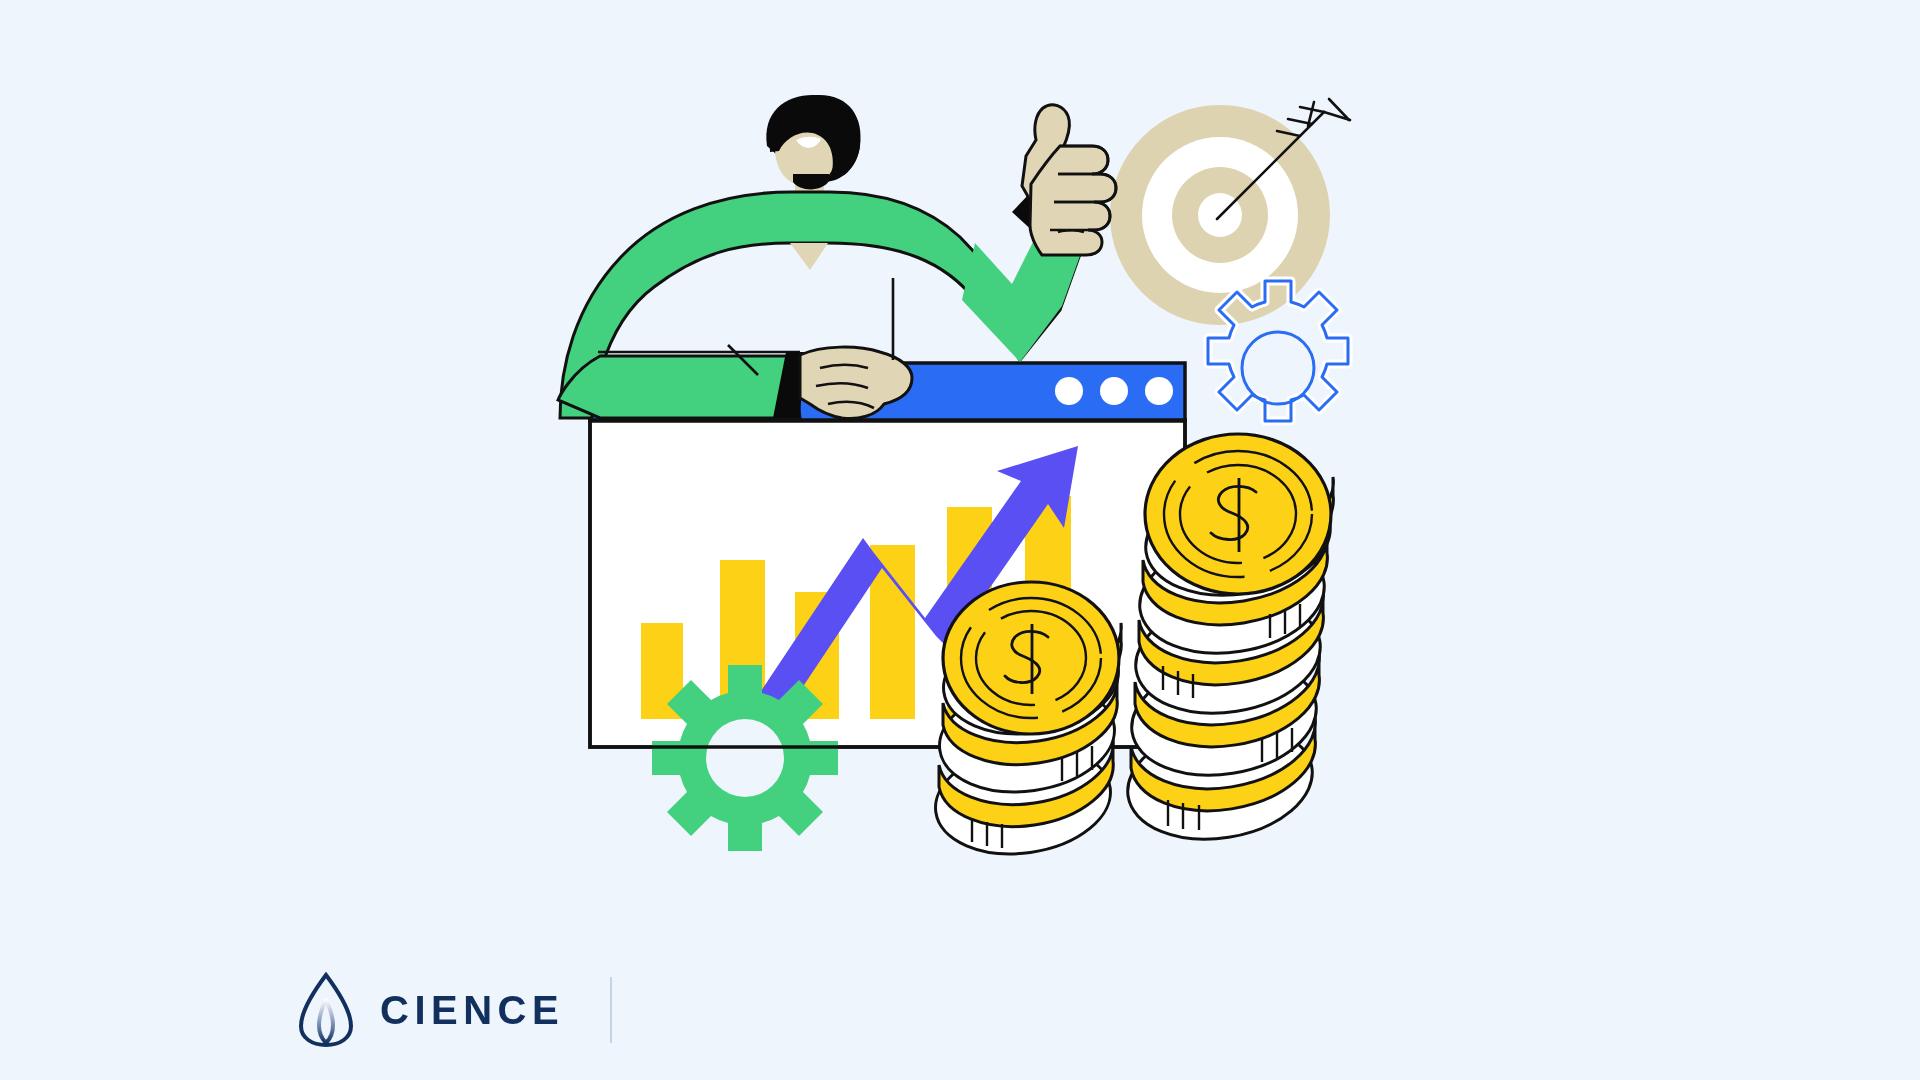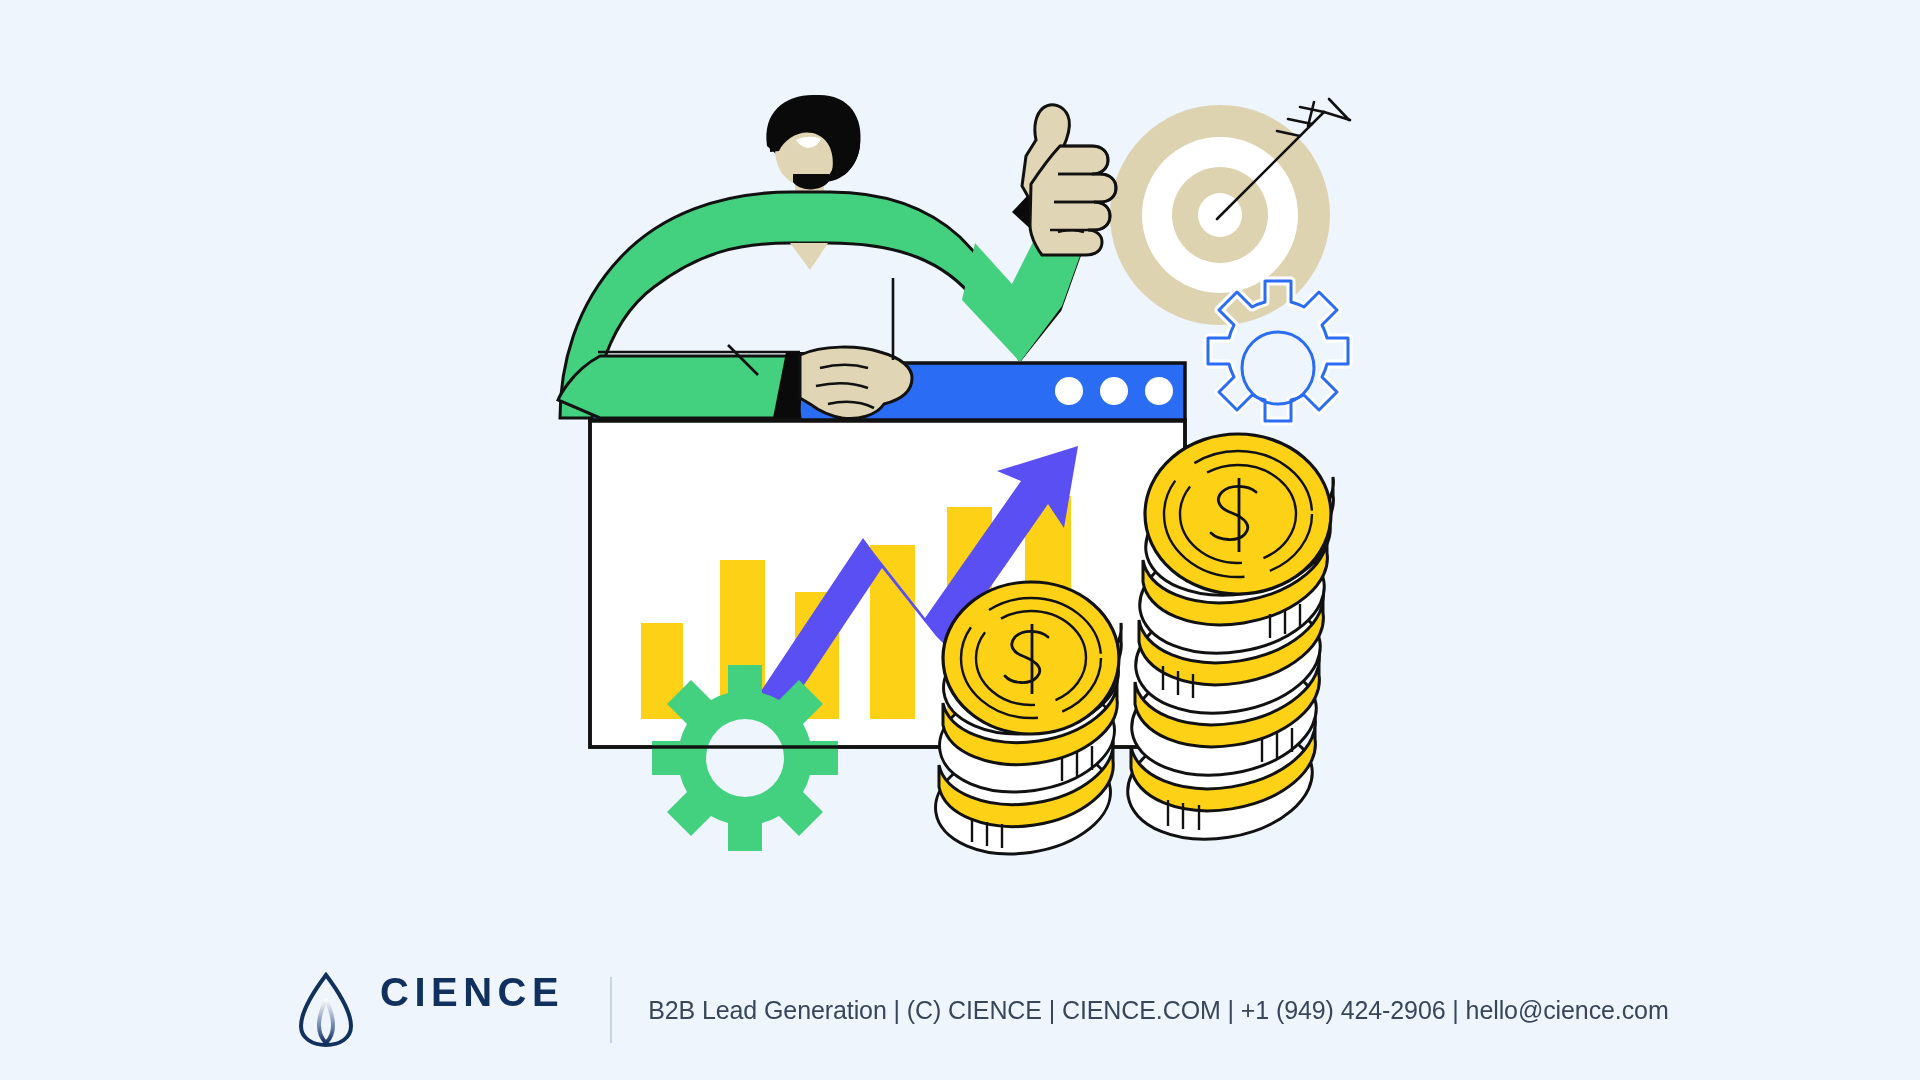--- a/index.html
+++ b/index.html
@@ -35,21 +35,21 @@
     left: 0;
     bottom: 0;
     width: 1920px;
     height: 140px;
     display: flex;
     align-items: center;
     padding-left: 298px;
   }
   .brand-block {
     display: flex;
-    align-items: flex-start;
+    align-items: center;
     gap: 26px;
   }
   .brand-mark { width: 56px; height: 76px; display: block; }
   .brand-word {
     font-family: "Liberation Sans", sans-serif;
     font-size: 40px;
     font-weight: 700;
     letter-spacing: 5.5px;
     color: #11305e;
     line-height: 1;
@@ -312,16 +312,15 @@
             <stop offset="0%" stop-color="#ffffff"></stop>
             <stop offset="55%" stop-color="#7f93b5"></stop>
             <stop offset="100%" stop-color="#11305e"></stop>
           </linearGradient>
         </defs>
         <path d="M28,27 C28,27 35,43 35,53 C35,62 31,68 28,71" fill="none" stroke="url(#g1)" stroke-width="4"></path>
       </svg>
       <span class="brand-word">CIENCE</span>
     </div>
     <div class="footer-divider"></div>
-    <span class="footer-text">B2B Lead Generation | (C) CIENCE | CIENCE.COM | +1 (949) 424-2906 | hello@cience.com</span>
   </div>
 
 </div>
 
 </body></html>

